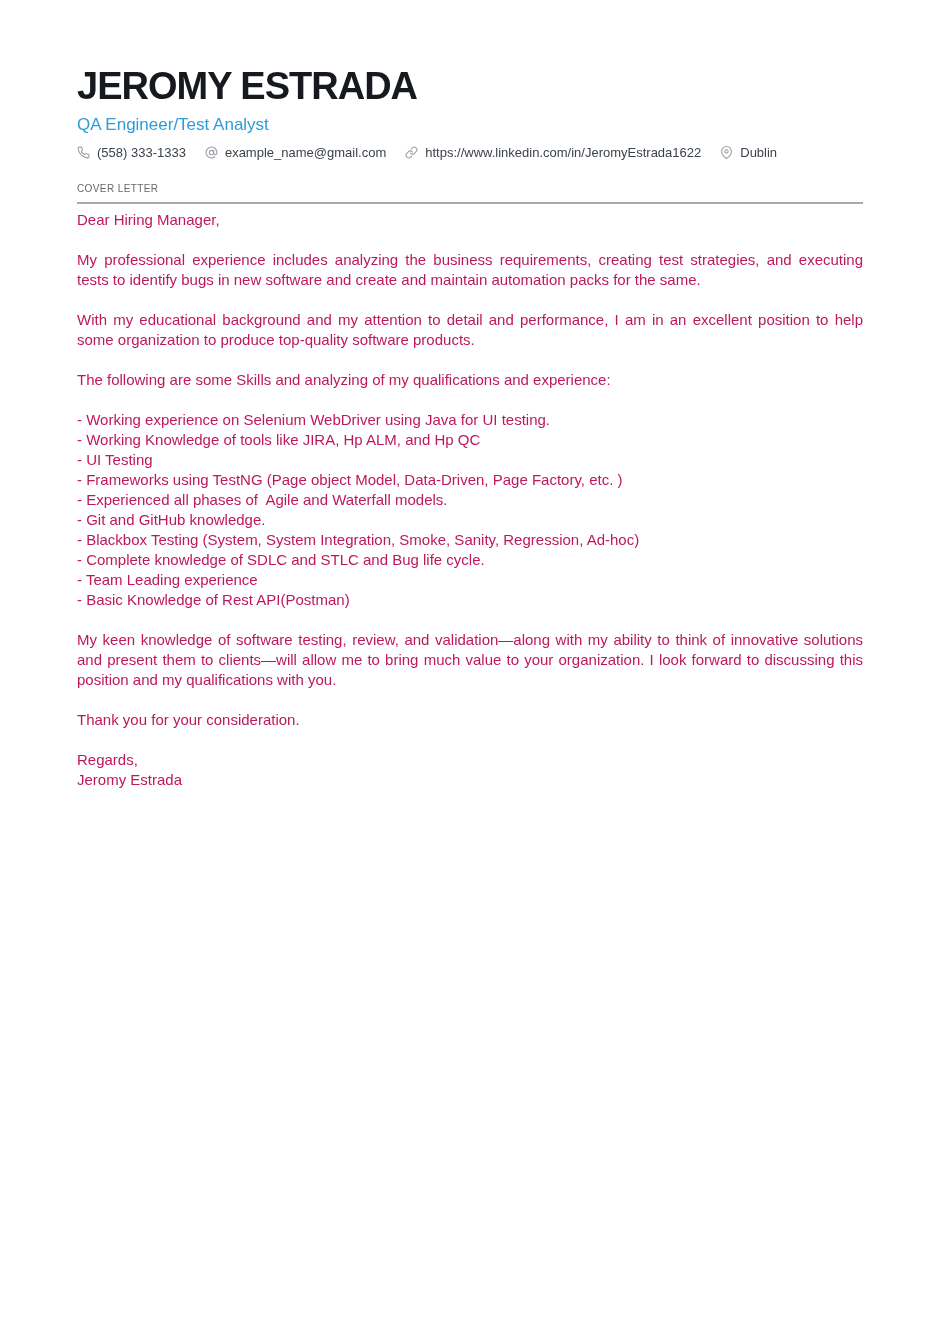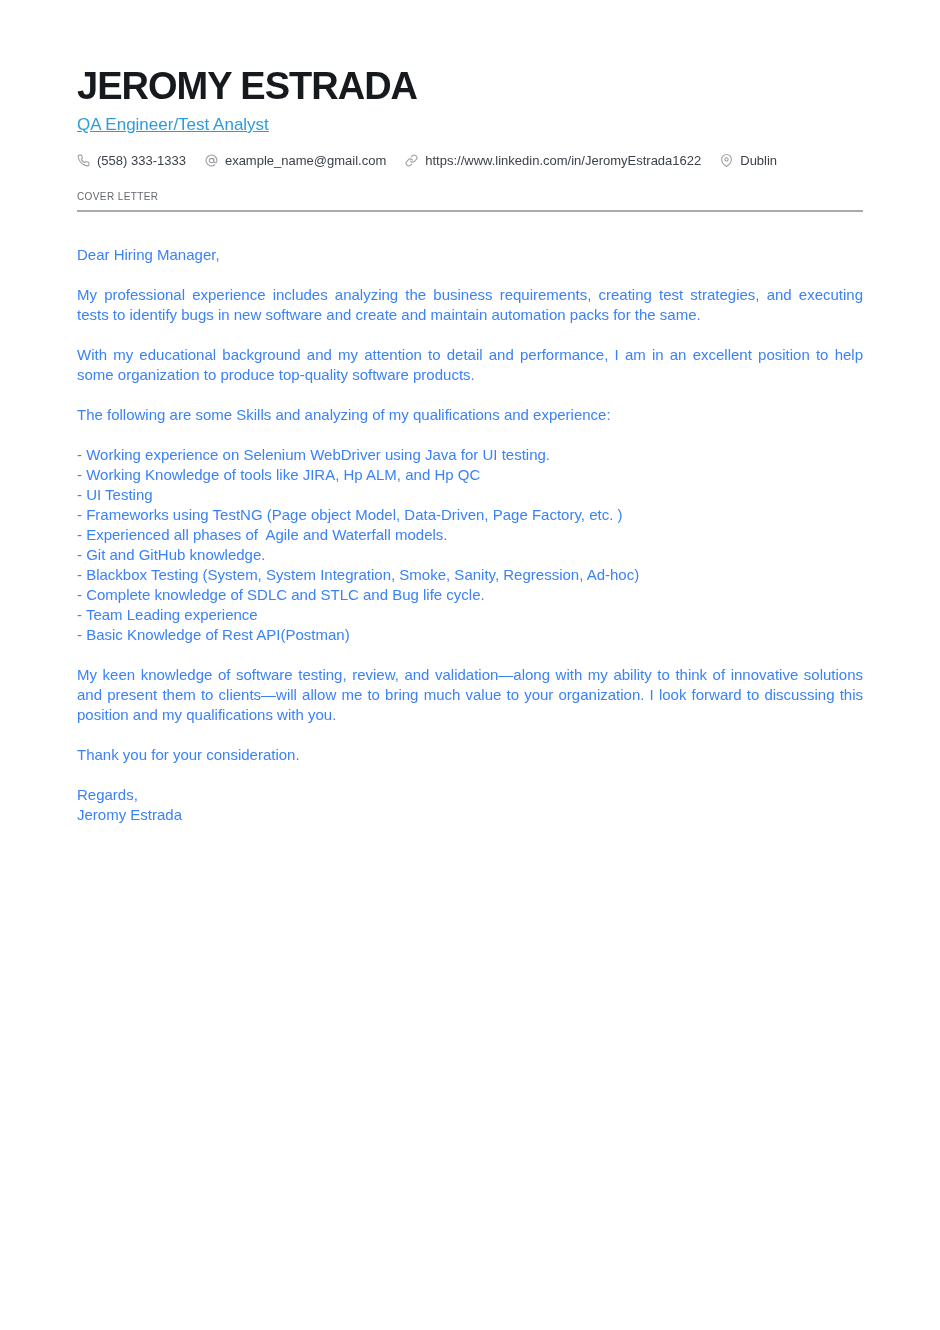--- a/index.html
+++ b/index.html
@@ -18,46 +18,45 @@
     line-height: 44px;
     font-weight: bold;
     letter-spacing: -1px;
     color: #16191d;
   }
   .job-title {
     margin-top: 6px;
     font-size: 17px;
     line-height: 22px;
     color: #2d9cdb;
-    text-decoration: underline;
   }
   .contact-row {
     display: flex;
     align-items: center;
     gap: 19px;
     margin-top: 9px;
     font-size: 13px;
     color: #3b424a;
   }
-  .contact-item { display: flex; align-items: center; gap: 7px; margin-top: 8px; }
+  .contact-item { display: flex; align-items: center; gap: 7px; }
   .icon { display: inline-flex; color: #9aa0a6; }
   .icon svg { display: block; }
   .section-header { margin-top: 21px; }
   .section-label {
     font-size: 10px;
     line-height: 15px;
     letter-spacing: 0.4px;
     color: #63686e;
   }
   .rule { height: 2px; background: #a7abaf; margin-top: 6px; }
   .letter {
-    margin-top: 33px;
+    margin-top: 6px;
     font-size: 15px;
     line-height: 20px;
-    color: #3b82f6;
+    color: #be185d;
   }
   .letter p { margin: 0 0 20px 0; }
   .just { text-align: justify; }
   .skills { margin: 0 0 20px 0; }
   .skill { white-space: pre-wrap; }
   .sig-line { display: block; }
 </style>
 </head>
 <body>
 

